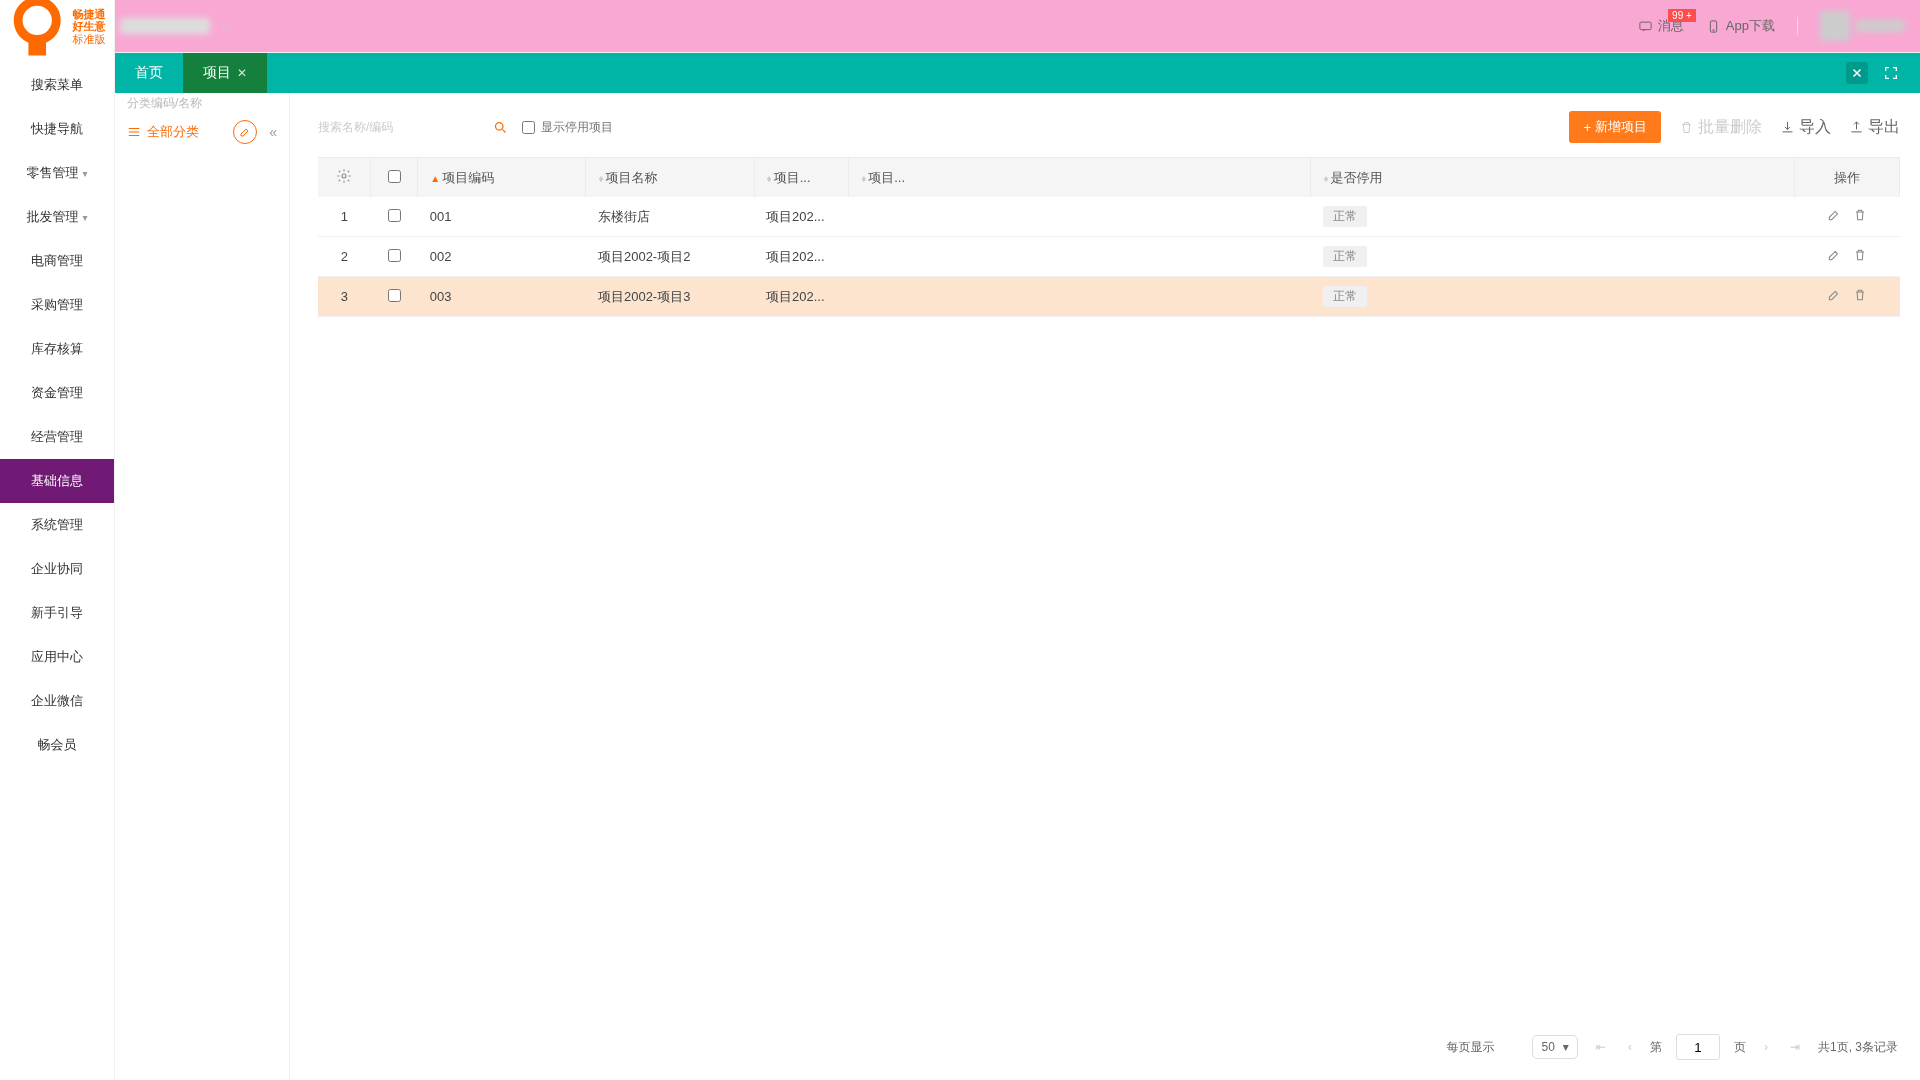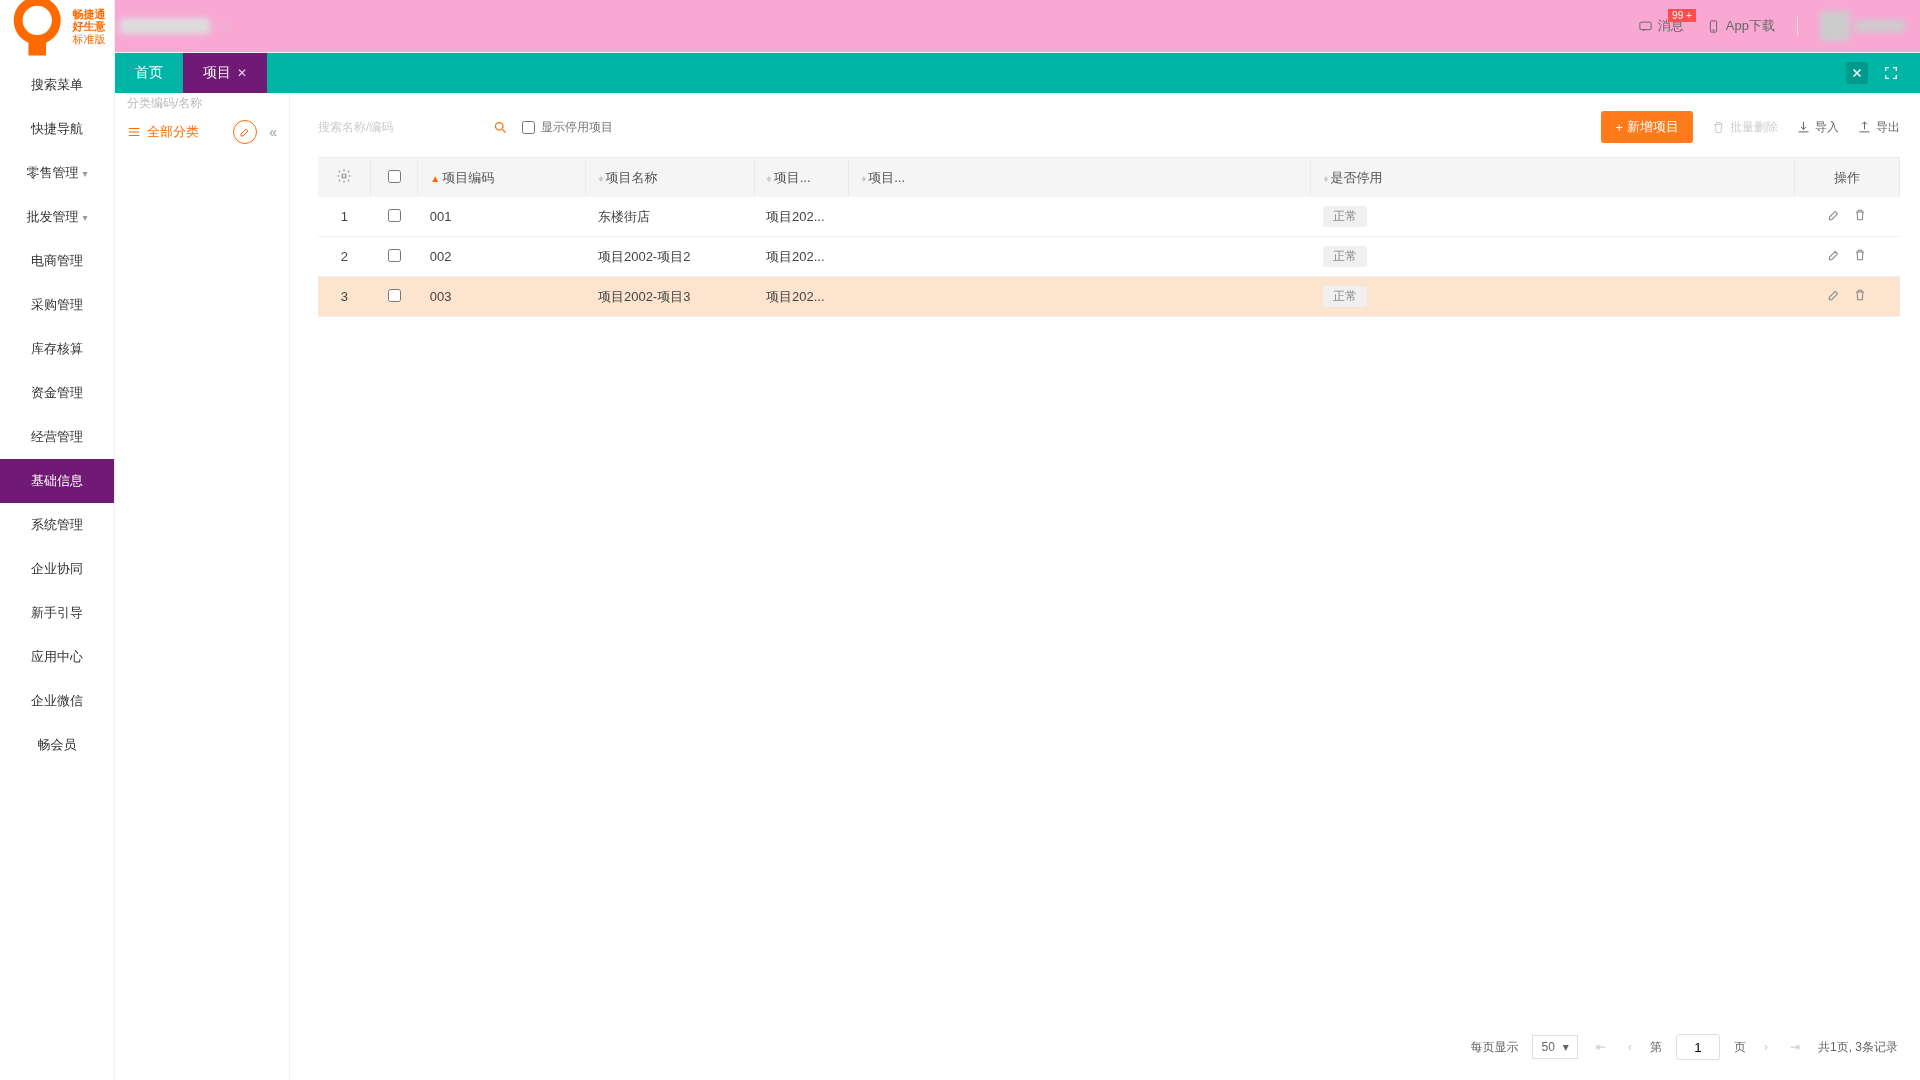--- a/index.html
+++ b/index.html
@@ -15,21 +15,21 @@
 .top-right { margin-left: auto; display: flex; align-items: center; gap: 22px; }
 .top-right-item { display: flex; align-items: center; gap: 5px; color: #666; position: relative; cursor: pointer; }
 .badge { position: absolute; top: -8px; right: -12px; background: #ff4d4d; color: #fff; font-size: 10px; border-radius: 0; padding: 1px 4px; }
 .avatar { width: 30px; height: 30px; background: #ccc; border-radius: 2px; filter: blur(3px); }
 .user-name { width: 50px; height: 12px; background: #ccc; border-radius: 2px; filter: blur(3px); }
 .divider { width: 1px; height: 18px; background: #e0e0e0; }
 
 
 .tabs-bar { height: 40px; background: #00b5a5; display: flex; align-items: stretch; padding-left: 115px; position: absolute; top: 53px; left: 0; right: 0; }
 .tab { display: flex; align-items: center; padding: 11px 20px; color: #fff; font-size: 14px; cursor: pointer; position: relative; gap: 6px; font-family: Liberation Serif, serif; }
-.tab.active { background: #701a75; }
+.tab.active { background: #15803d; }
 .tab-close { font-size: 12px; opacity: 0.8; }
 .tabs-right { margin-left: auto; display: flex; align-items: center; gap: 12px; padding-right: 18px; }
 .tabs-right-btn { width: 22px; height: 22px; display: flex; align-items: center; justify-content: center; cursor: pointer; }
 .tabs-right-btn.x-btn { background: rgba(0,0,0,0.15); border-radius: 3px; color: #fff; }
 
 
 .sidebar { position: absolute; top: 0; left: 0; width: 115px; bottom: 0; background: #fff; border-right: 1px solid #f0f0f0; z-index: 5; }
 .sidebar-logo-space { height: 53px; display:flex; align-items:center; padding-left:2px; }
 .sidebar-menu { padding-top: 10px; }
 .side-item { height: 44px; display: flex; align-items: center; justify-content: center; color: #333; cursor: pointer; gap: 4px; font-size: 13px; }
@@ -51,21 +51,21 @@
 
 .content { flex: 1; display: flex; flex-direction: column; padding: 18px 20px 0 28px; overflow: hidden; position: relative; }
 .toolbar { display: flex; align-items: center; gap: 14px; margin-bottom: 14px; }
 .tb-search { display: flex; align-items: center; border-bottom: none; width: 190px; }
 .tb-search input { border: none; outline: none; flex: 1; font-size: 12px; padding: 4px 0; }
 .tb-search input::placeholder { color: #ccc; }
 .tb-checkbox { display: flex; align-items: center; gap: 6px; color: #777; font-size: 12px; }
 .tb-checkbox input { width: 13px; height: 13px; }
 .tb-right { margin-left: auto; display: flex; align-items: center; gap: 18px; }
 .btn-primary { background: #ff7a1a; color: #fff; border: none; padding: 7px 14px; border-radius: 3px; font-size: 13px; display: inline-flex; align-items: center; gap: 4px; cursor: pointer; }
-.tb-link { color: #666; font-size: 12px; display: flex; align-items: center; gap: 4px; cursor: pointer; }
+.tb-link { color: #666; font-size: 16px; display: flex; align-items: center; gap: 4px; cursor: pointer; }
 .tb-link.disabled { color: #ccc; cursor: not-allowed; }
 
 
 .table-wrap { flex: 1; overflow: auto; border-top: 1px solid #ebebeb; }
 table.grid { width: 100%; border-collapse: collapse; table-layout: fixed; }
 .grid th { background: #f5f5f5; text-align: left; padding: 10px 12px; font-weight: normal; color: #555; border-right: 1px solid #ebebeb; font-size: 13px; position: relative; }
 .grid th .sort { color:#ccc; font-size:10px; margin-right:2px; }
 .grid th.sorted .sort { color:#ff6a00; }
 .grid td { padding: 9px 12px; border-bottom: 1px solid #f0f0f0; color: #444; font-size: 13px; white-space: nowrap; overflow: hidden; text-overflow: ellipsis; }
 .grid tr.highlight td { background: #fde4cf; }
@@ -77,21 +77,21 @@
 .col-prj1 { width: 90px; }
 .col-prj2 { width: 440px; }
 .col-status { width: 460px; }
 .col-op { width: 100px; }
 .status-pill { background: #f0f0f0; color: #888; padding: 2px 10px; border-radius: 2px; display: inline-block; font-size: 12px; }
 .row-op-icons { display: flex; gap: 12px; justify-content: center; color: #888; }
 .row-op-icons span { cursor: pointer; }
 
 
 .pagination { position: absolute; bottom: 20px; right: 22px; display: flex; align-items: center; gap: 14px; color: #666; font-size: 12px; }
-.pg-select { border: 1px solid #ddd; border-radius: 0; padding: 4px 8px; display: flex; align-items: center; gap: 8px; cursor: pointer; }
+.pg-select { border: 1px solid #ddd; border-radius: 5px; padding: 4px 8px; display: flex; align-items: center; gap: 8px; cursor: pointer; margin-left: 24px; }
 .pg-input { border: 1px solid #ddd; border-radius: 3px; width: 44px; height: 26px; text-align: center; }
 .pg-arrow { color: #ccc; cursor: pointer; padding: 2px 4px; }
 
 
 .ic { width: 15px; height: 15px; display: inline-block; }
 </style>
 </head>
 <body>
 
 <div class="sidebar">

